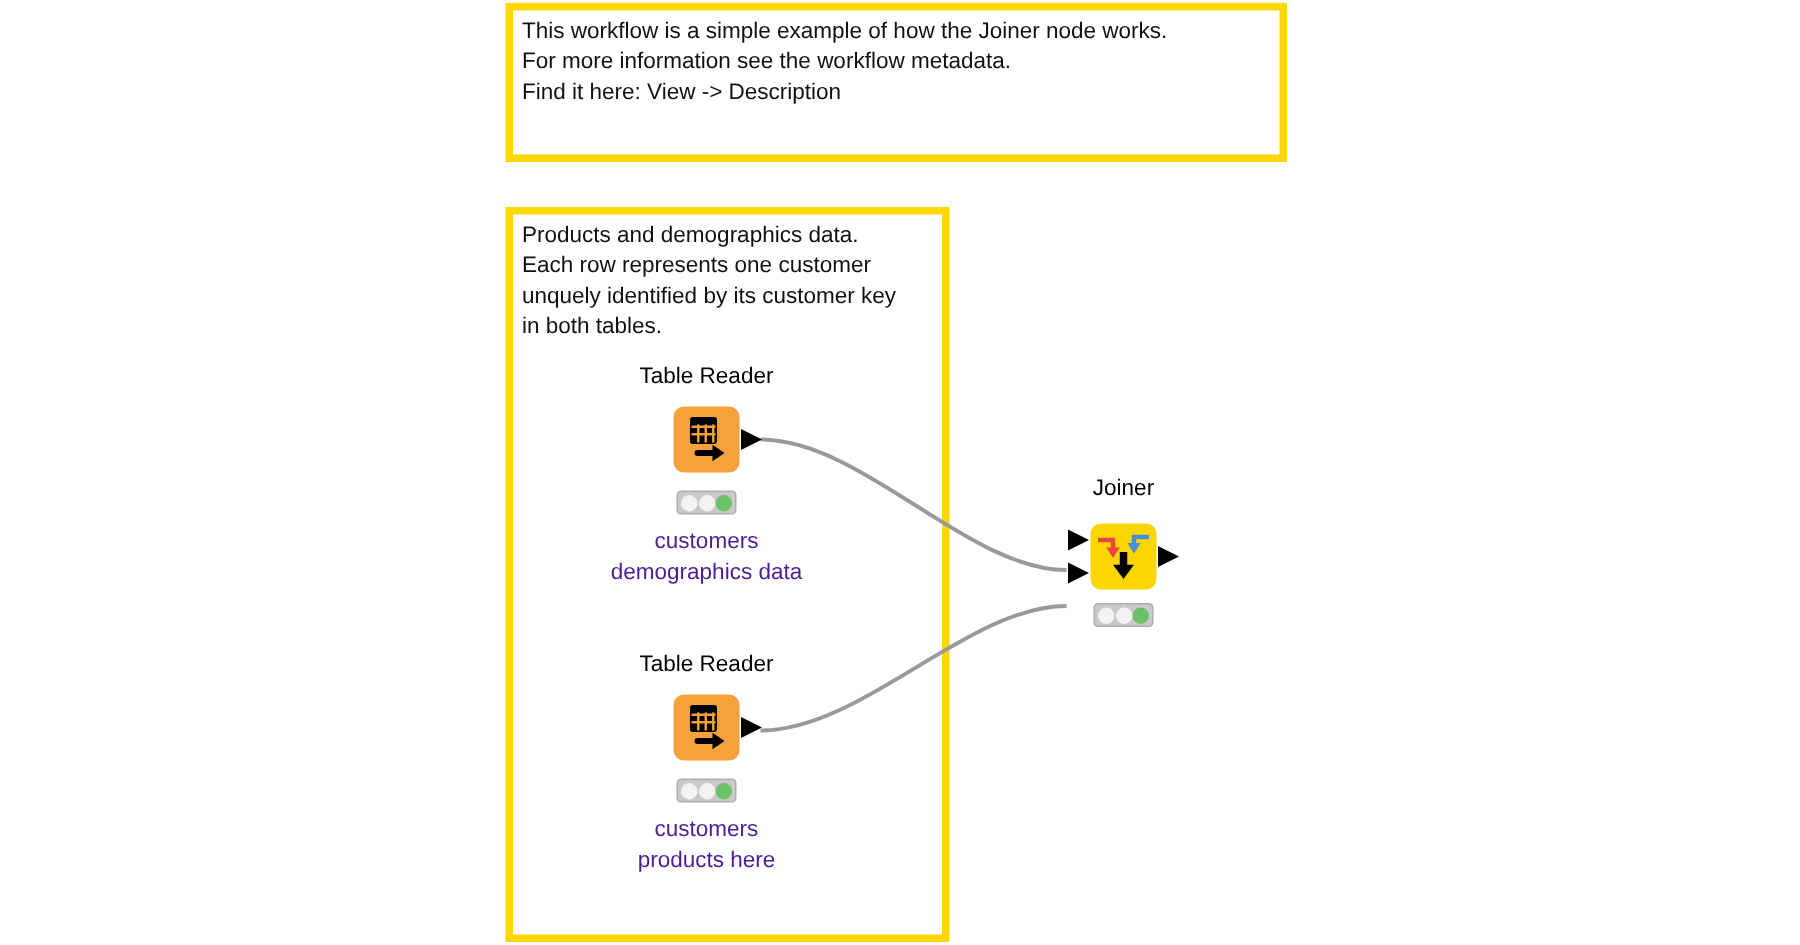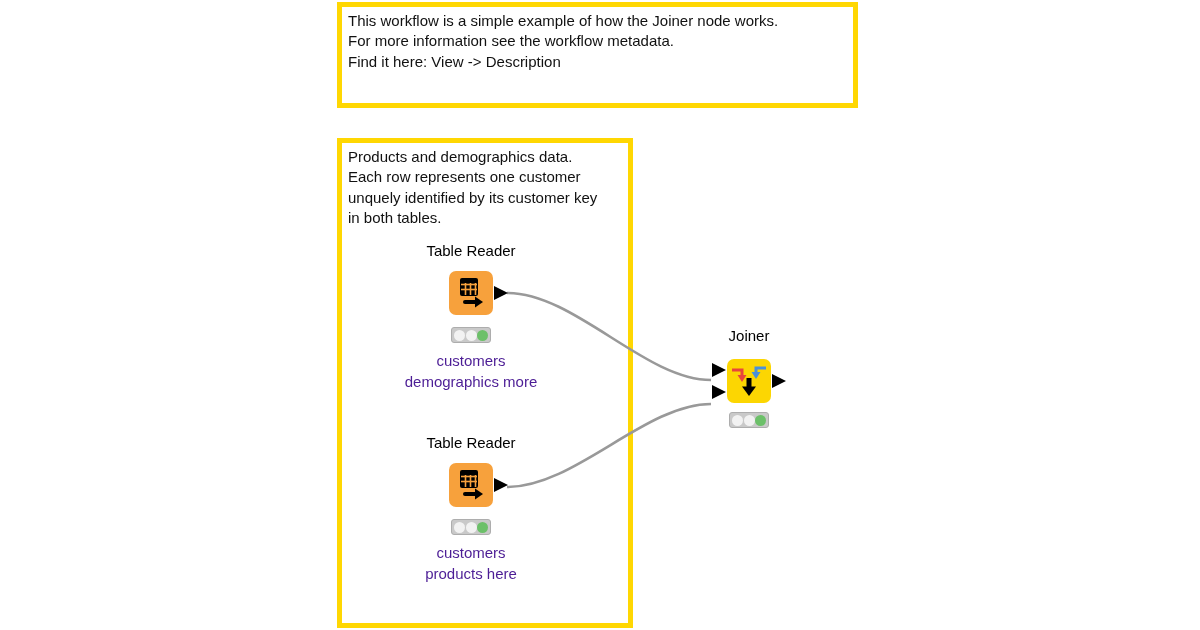--- a/index.html
+++ b/index.html
@@ -99,21 +99,21 @@
     color: #4c1d95;
     text-align: center;
     white-space: nowrap;
   }
 
   .joiner-node .traffic-light { margin-top: 9px; }
 
   
   .node-reader-top    { left: 391px; top: 242px; }
   .node-reader-bottom { left: 391px; top: 434px; }
-  .node-joiner        { left: 669px; top: 327px; }
+  .node-joiner        { left: 669px; top: 317px; }
   .node-joiner .node-icon { margin-top: 14px; }
 </style>
 </head>
 <body>
 
 <div class="canvas">
 
   <div class="annotation annotation-left">
     <div>Products and demographics data.</div>
     <div>Each row represents one customer</div>
@@ -147,21 +147,21 @@
       </svg>
       <div class="port port-out"></div>
     </div>
     <div class="traffic-light">
       <div class="light"></div>
       <div class="light"></div>
       <div class="light on-green"></div>
     </div>
     <div class="node-label">
       <div>customers</div>
-      <div>demographics more</div>
+      <div>demographics data</div>
     </div>
   </div>
 
   <div class="node node-reader-bottom">
     <div class="node-title">Table Reader</div>
     <div class="node-icon icon-orange">
       <svg width="44" height="44" viewBox="0 0 44 44">
         <rect x="11" y="7" width="18" height="18" rx="2" fill="#000000"></rect>
         <line x1="16.5" y1="12" x2="16.5" y2="24" stroke="#F7A13C" stroke-width="1.6"></line>
         <line x1="21.5" y1="12" x2="21.5" y2="24" stroke="#F7A13C" stroke-width="1.6"></line>

